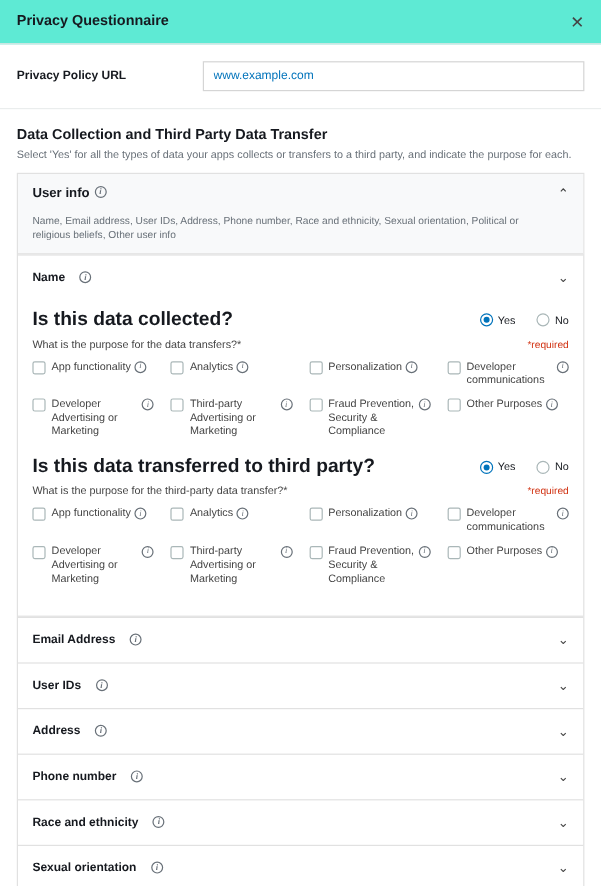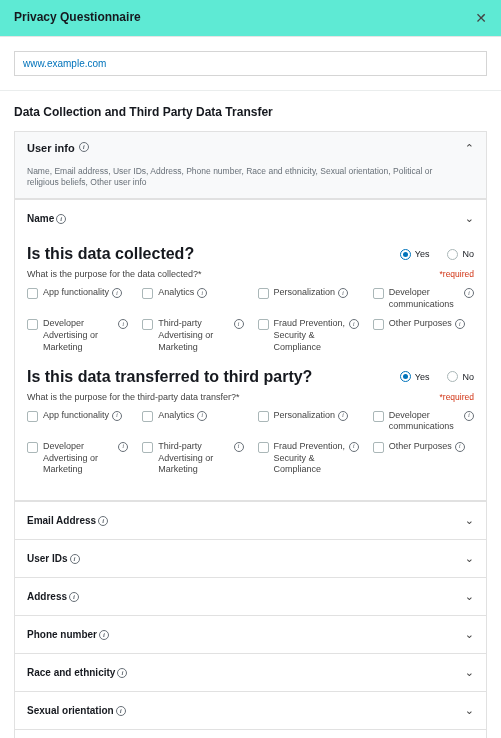--- a/index.html
+++ b/index.html
@@ -15,21 +15,21 @@
 .section-desc { font-size: 9px; color: #687078; line-height: 1.4; }
 .panel { margin: 0 14px 14px 14px; border: 1px solid #e1e1e1; }
 .panel-header { padding: 10px 12px; background: #f8f9fa; border-bottom: 1px solid #e1e1e1; display: flex; align-items: flex-start; justify-content: space-between; }
 .panel-header-content { flex: 1; }
 .panel-title { font-size: 11px; font-weight: 700; display: flex; align-items: flex-start; gap: 4px; }
 .panel-subtitle { font-size: 8.5px; color: #687078; margin-top: 12px; line-height: 1.3; max-width: 430px; }
 .info-icon { width: 10px; height: 10px; border: 1px solid #687078; border-radius: 50%; display: inline-flex; align-items: center; justify-content: center; font-size: 7px; color: #687078; font-family: serif; font-style: italic; }
 .chevron { font-size: 11px; color: #444; cursor: pointer; user-select: none; }
 .sub-accordion { border-top: 1px solid #e1e1e1; padding: 12px; display: flex; justify-content: space-between; align-items: center; }
 .sub-accordion:first-of-type { border-top: none; }
-.sub-title { font-size: 10px; font-weight: 600; display: flex; align-items: flex-end; gap: 2px; }
+.sub-title { font-size: 10px; font-weight: 600; display: flex; align-items: flex-start; gap: 12px; }
 .expanded-content { padding: 0 12px 12px 12px; }
 .question-row { display: flex; justify-content: space-between; align-items: center; margin-top: 8px; }
 .question-text { font-size: 16px; font-weight: 600; }
 .radio-group { display: flex; gap: 18px; align-items: center; }
 .radio-item { display: flex; align-items: center; gap: 4px; font-size: 9px; cursor: pointer; }
 .radio-circle { width: 11px; height: 11px; border-radius: 50%; border: 1px solid #aab7b8; display: flex; align-items: center; justify-content: center; }
 .radio-circle.selected { border: 1.5px solid #0073bb; }
 .radio-dot { width: 5px; height: 5px; border-radius: 50%; background: #0073bb; }
 .purpose-row { display: flex; justify-content: space-between; align-items: center; margin-top: 6px; }
 .purpose-text { font-size: 9px; color: #444; }
@@ -43,25 +43,27 @@
 </style>
 </head>
 <body>
 
 <div class="header">
   <div class="header-title">Privacy Questionnaire</div>
   <button class="close-btn">✕</button>
 </div>
 
 <div class="url-row">
+  <div class="url-label">Privacy Policy URL</div>
   <input class="url-input" type="text" value="www.example.com" style="">
 </div>
 
 <div class="section">
   <div class="section-title">Data Collection and Third Party Data Transfer</div>
+  <div class="section-desc">Select 'Yes' for all the types of data your apps collects or transfers to a third party, and indicate the purpose for each.</div>
 </div>
 
 <div class="panel">
   <div class="panel-header">
     <div class="panel-header-content">
       <div class="panel-title">
         <span>User info</span>
         <span class="info-icon">i</span>
       </div>
       <div class="panel-subtitle">Name, Email address, User IDs, Address, Phone number, Race and ethnicity, Sexual orientation, Political or religious beliefs, Other user info</div>
@@ -87,21 +89,21 @@
             </span>
           <span>Yes</span>
         </div>
         <div class="radio-item">
           <span class="radio-circle"></span>
           <span>No</span>
         </div>
       </div>
     </div>
     <div class="purpose-row">
-      <div class="purpose-text">What is the purpose for the data collected?*</div>
+      <div class="purpose-text">What is the purpose for the data transfers?*</div>
       <div class="required">*required</div>
     </div>
     <div class="checkbox-grid">
       <div class="checkbox-item">
           <span class="checkbox-box"></span>
           <span class="checkbox-label">
             <span>App functionality</span>
             <span class="info-icon">i</span>
           </span>
         </div>

